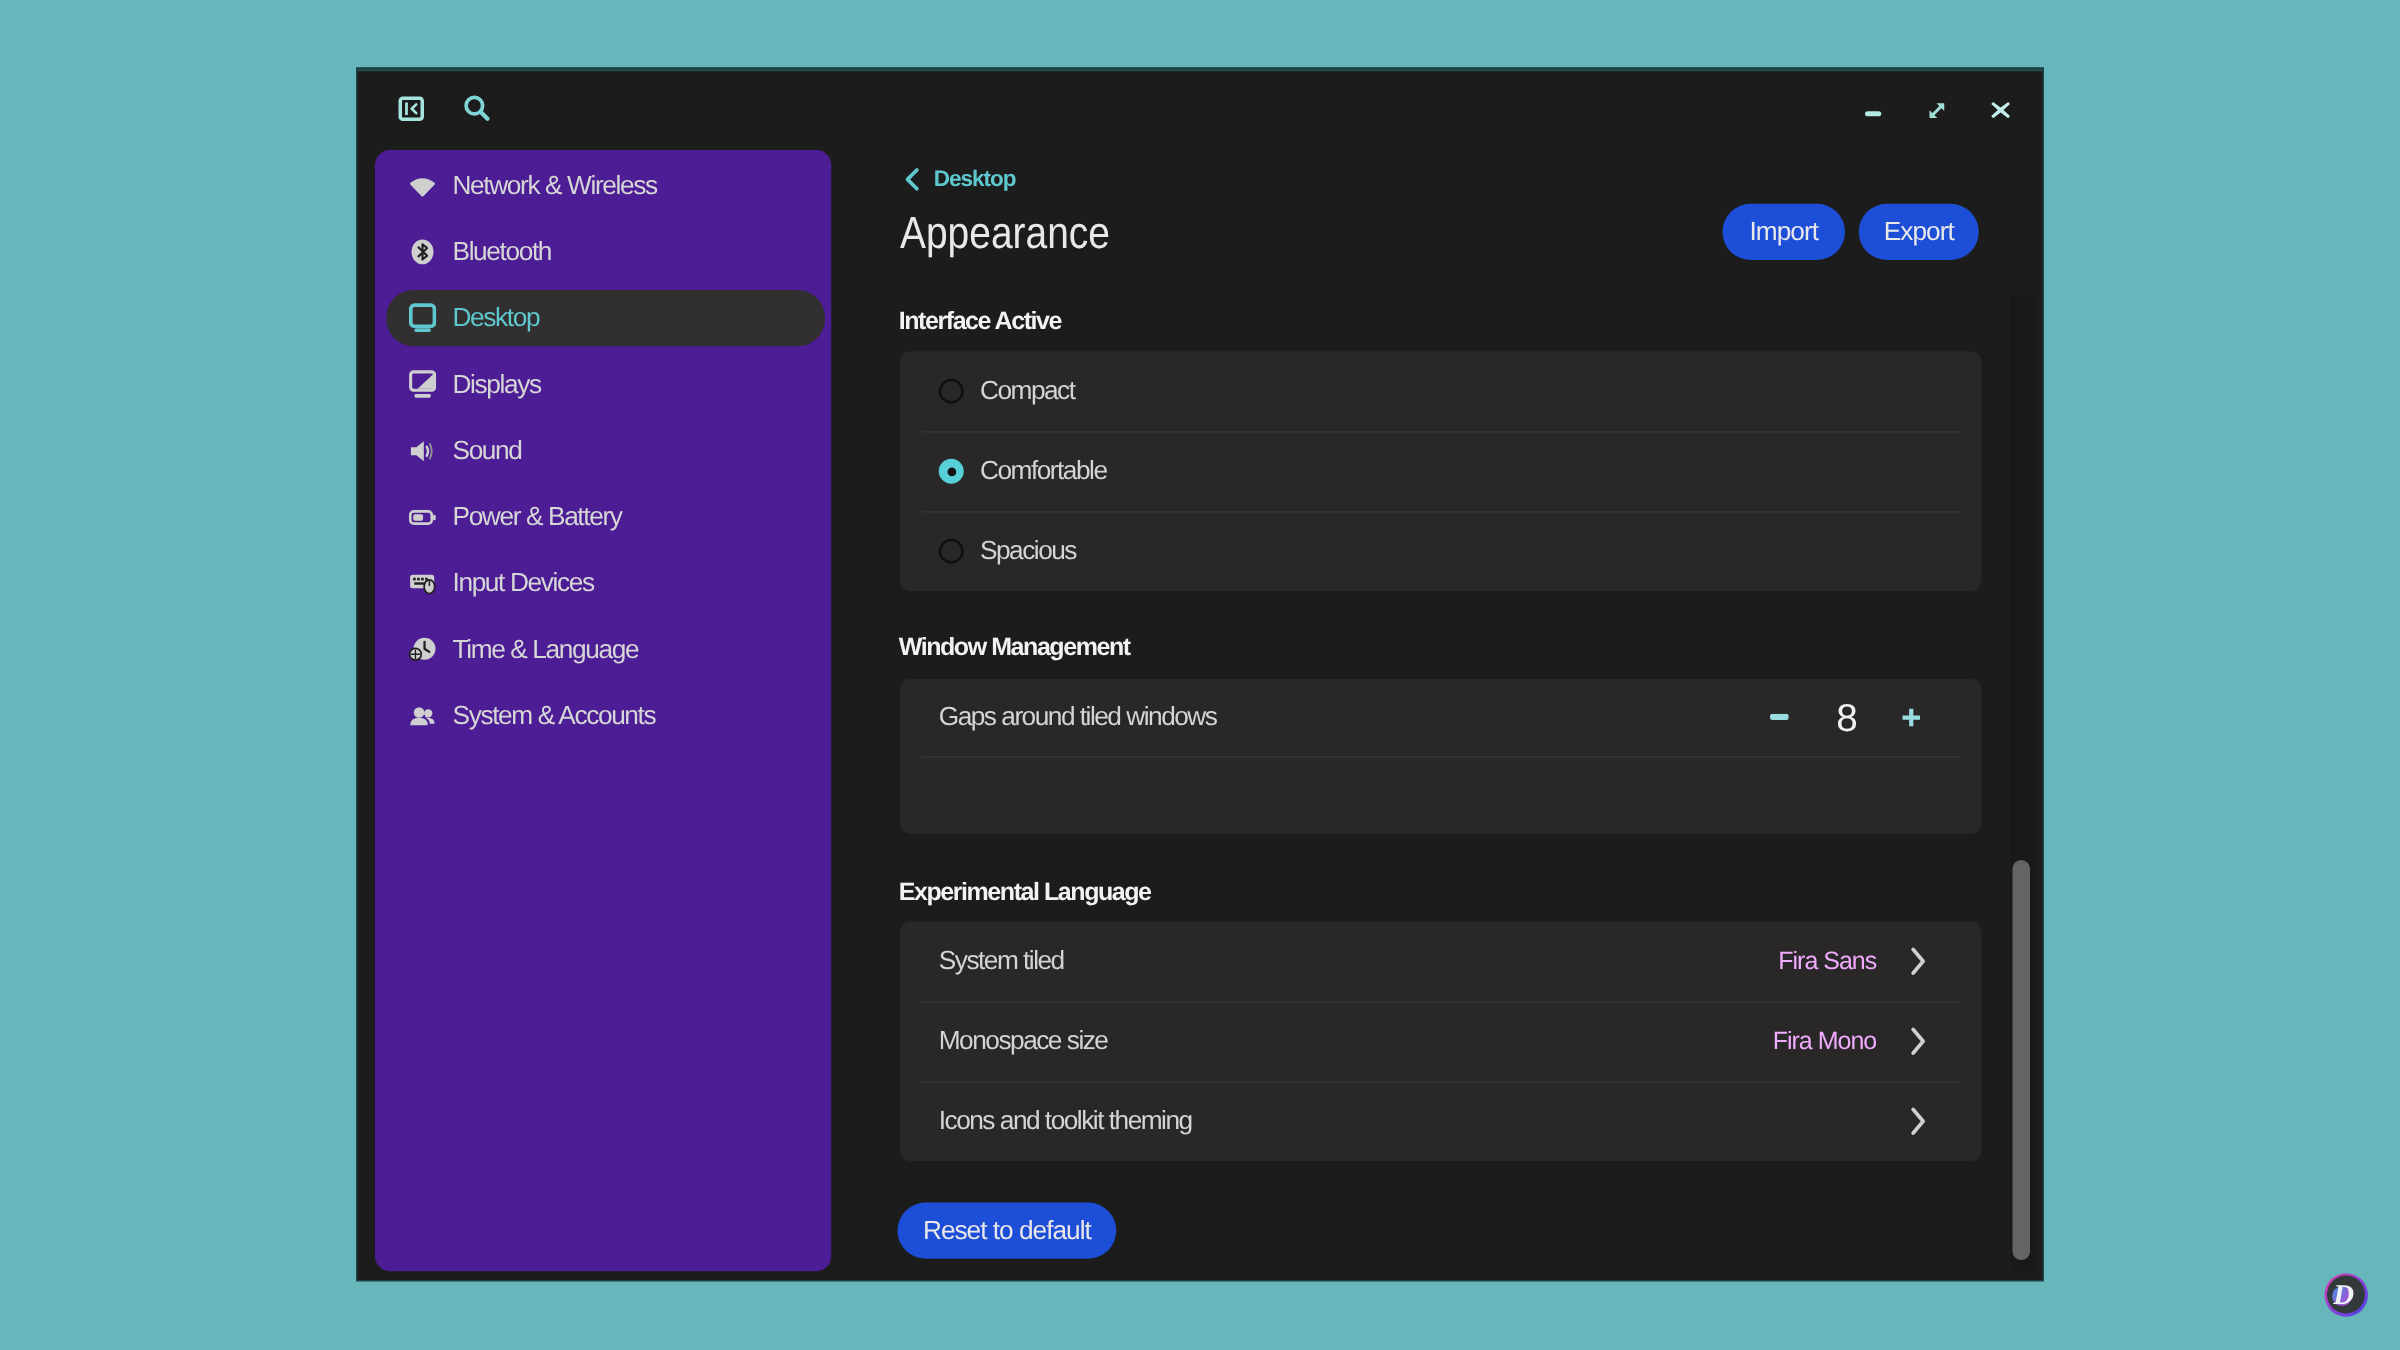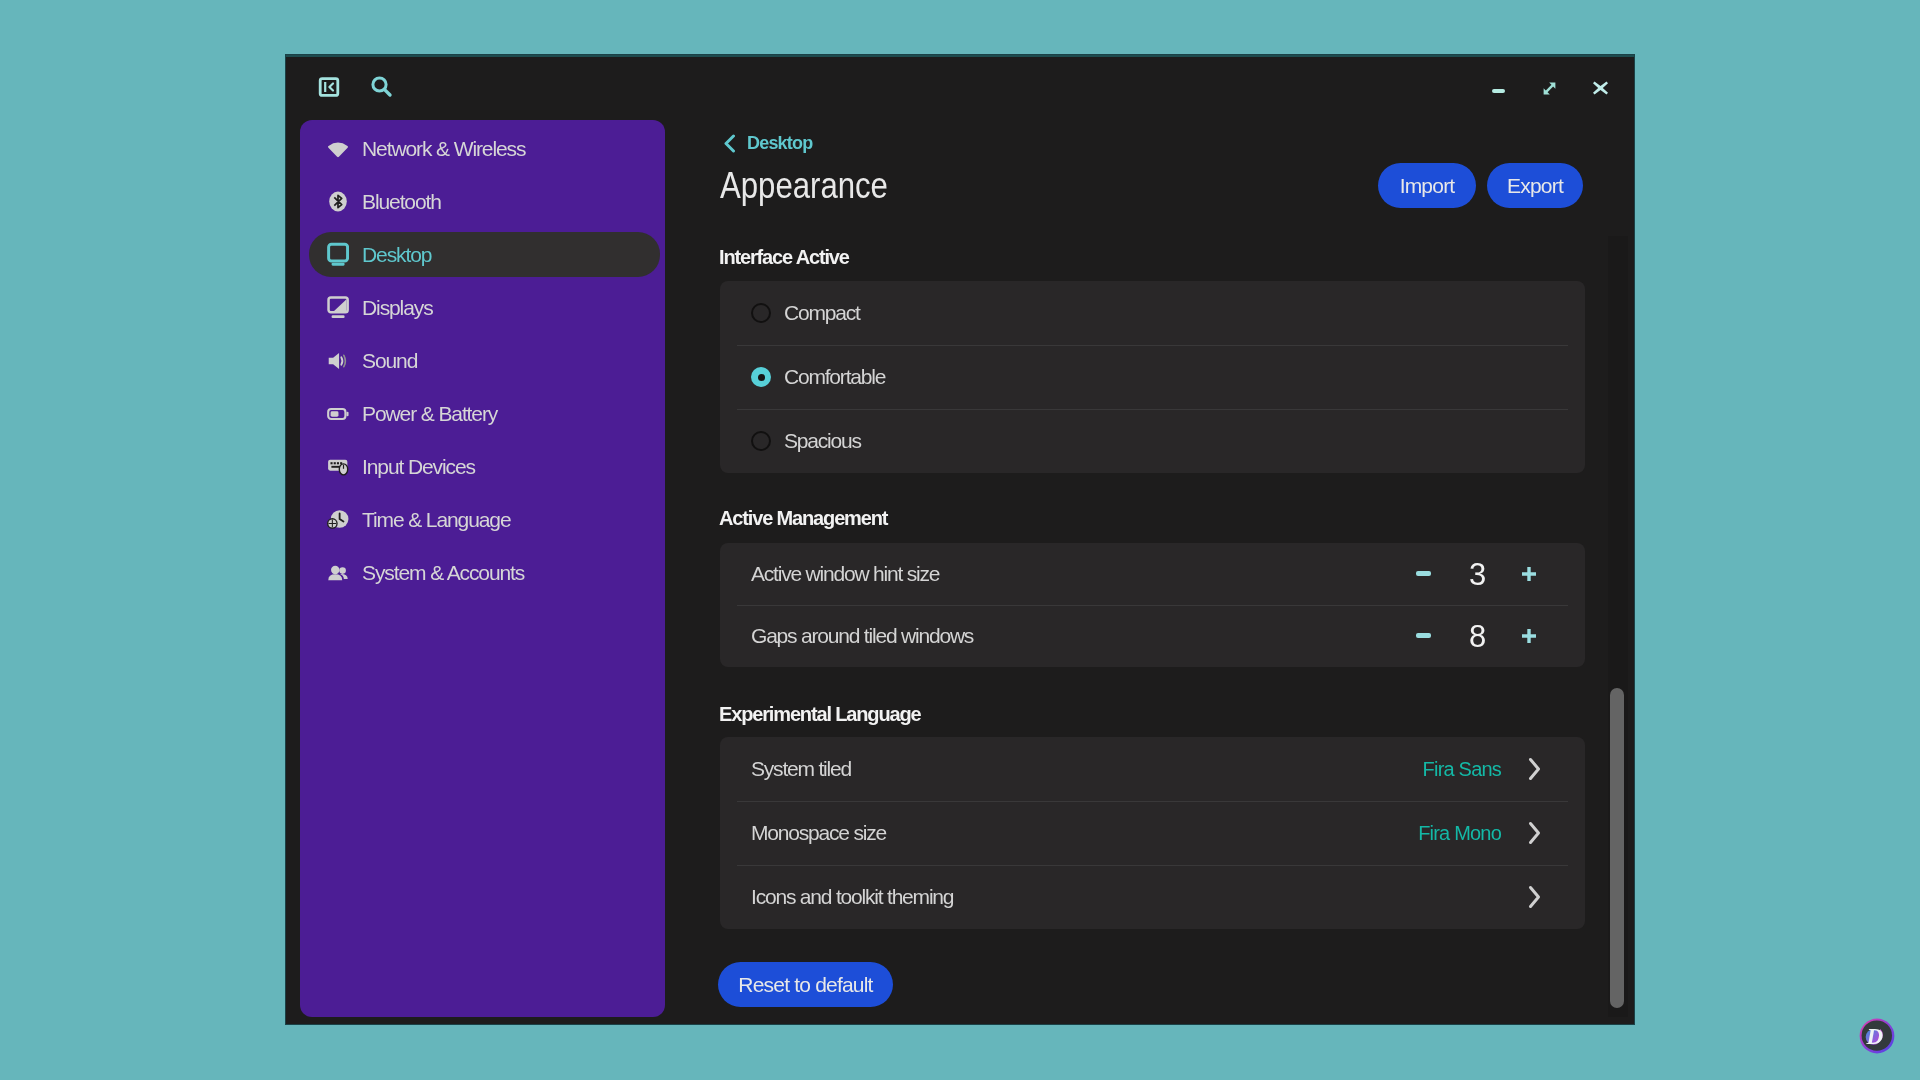--- a/index.html
+++ b/index.html
@@ -22,21 +22,21 @@
   .card{position:absolute;left:434px;width:865px;background:#292728;border-radius:8px;}
   .row{position:relative;display:flex;align-items:center;color:#d4d4d4;font-size:21px;letter-spacing:-1.2px;}
   .div{position:absolute;left:17px;right:17px;height:1px;background:#393839;}
   .radio{width:20px;height:20px;border-radius:50%;box-sizing:border-box;margin:0 13px 0 31px;}
   .radio.off{border:2.5px solid #111010;}
   .radio.on{background:#57d0d8;position:relative;}
   .radio.on::after{content:"";position:absolute;left:6.5px;top:6.5px;width:7px;height:7px;border-radius:50%;background:#151415;}
   .lbl2{margin-left:31px;}
   .stepm{position:absolute;color:#9adde0;}
   .stepv{position:absolute;color:#f2f2f2;font-size:31px;line-height:31px;}
-  .val{position:absolute;color:#14b8a6;font-size:20px;letter-spacing:-0.8px;}
+  .val{position:absolute;color:#f0abfc;font-size:20px;letter-spacing:-0.8px;}
   .chev{position:absolute;}
   .thumb{position:absolute;left:1324px;top:633px;width:14px;height:320px;border-radius:7px;background:#646464;}
   .track{position:absolute;left:1322px;top:181px;width:20px;height:781px;background:#1a1919;}
   .logo{position:absolute;left:1859px;top:1018px;width:36px;height:36px;border-radius:50%;}
 </style>
 </head>
 <body>
 <div class="win">
 
   <svg class="tbicon" style="left:32px;top:21px" width="22" height="22" viewBox="0 0 22 22">
@@ -142,32 +142,22 @@
 
   <div class="h2" style="top:191px;">Interface Active</div>
   <div class="card" style="top:226px;height:192px;">
     <div class="row" style="height:64px;"><span class="radio off"></span>Compact</div>
     <div class="div" style="top:64px;"></div>
     <div class="row" style="height:64px;"><span class="radio on"></span>Comfortable</div>
     <div class="div" style="top:128px;"></div>
     <div class="row" style="height:64px;"><span class="radio off"></span>Spacious</div>
   </div>
 
-  <div class="h2" style="top:452px;">Active Management</div>
+  <div class="h2" style="top:452px;">Window Management</div>
   <div class="card" style="top:488px;height:124px;">
-    <div class="row" style="height:62px;">
-        <span class="lbl2">Active window hint size</span>
-      <svg class="stepm" style="left:696px;top:28px" width="15" height="5" viewBox="0 0 15 5">
-          <rect width="15" height="5" rx="2" fill="#9adde0"></rect>
-        </svg>
-      <span class="stepv" style="left:747px;top:16px;width:20px;text-align:center;">3</span>
-      <svg class="stepm" style="left:801px;top:23px" width="16" height="16" viewBox="0 0 16 16">
-          <path d="M8 1 V15 M1 8 H15" stroke="#9adde0" stroke-width="3.4"></path>
-        </svg>
-    </div>
     <div class="div" style="top:62px;"></div>
     <div class="row" style="height:62px;">
         <span class="lbl2">Gaps around tiled windows</span>
       <svg class="stepm" style="left:696px;top:28px" width="15" height="5" viewBox="0 0 15 5">
           <rect width="15" height="5" rx="2" fill="#9adde0"></rect>
         </svg>
       <span class="stepv" style="left:747px;top:16px;width:20px;text-align:center;">8</span>
       <svg class="stepm" style="left:801px;top:23px" width="16" height="16" viewBox="0 0 16 16">
           <path d="M8 1 V15 M1 8 H15" stroke="#9adde0" stroke-width="3.4"></path>
         </svg>

